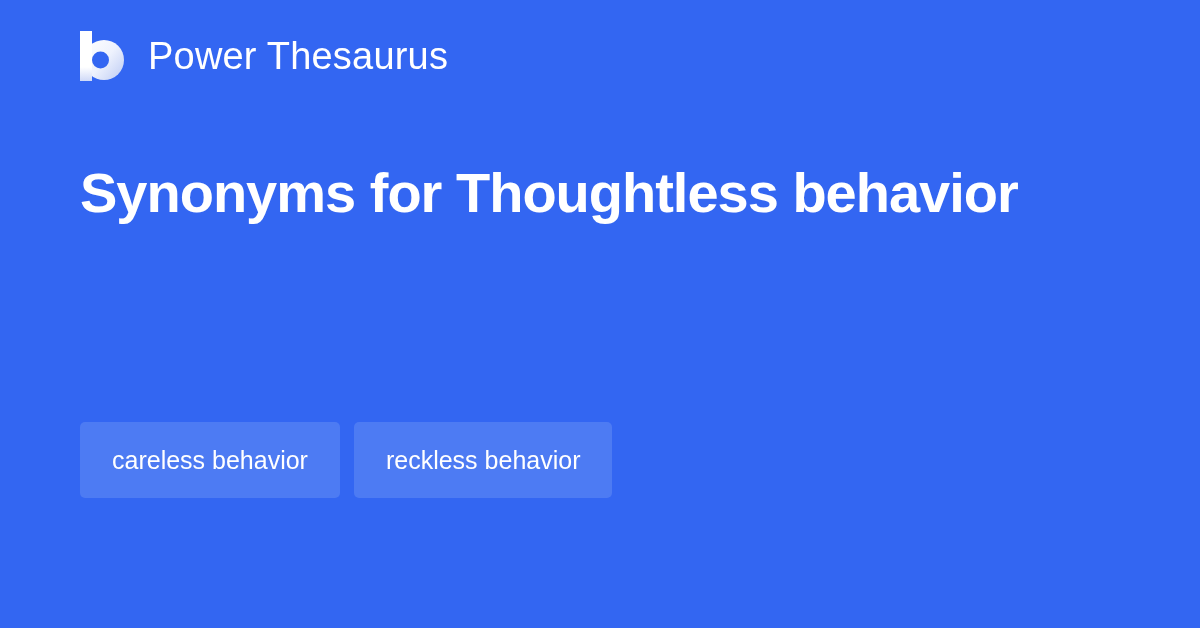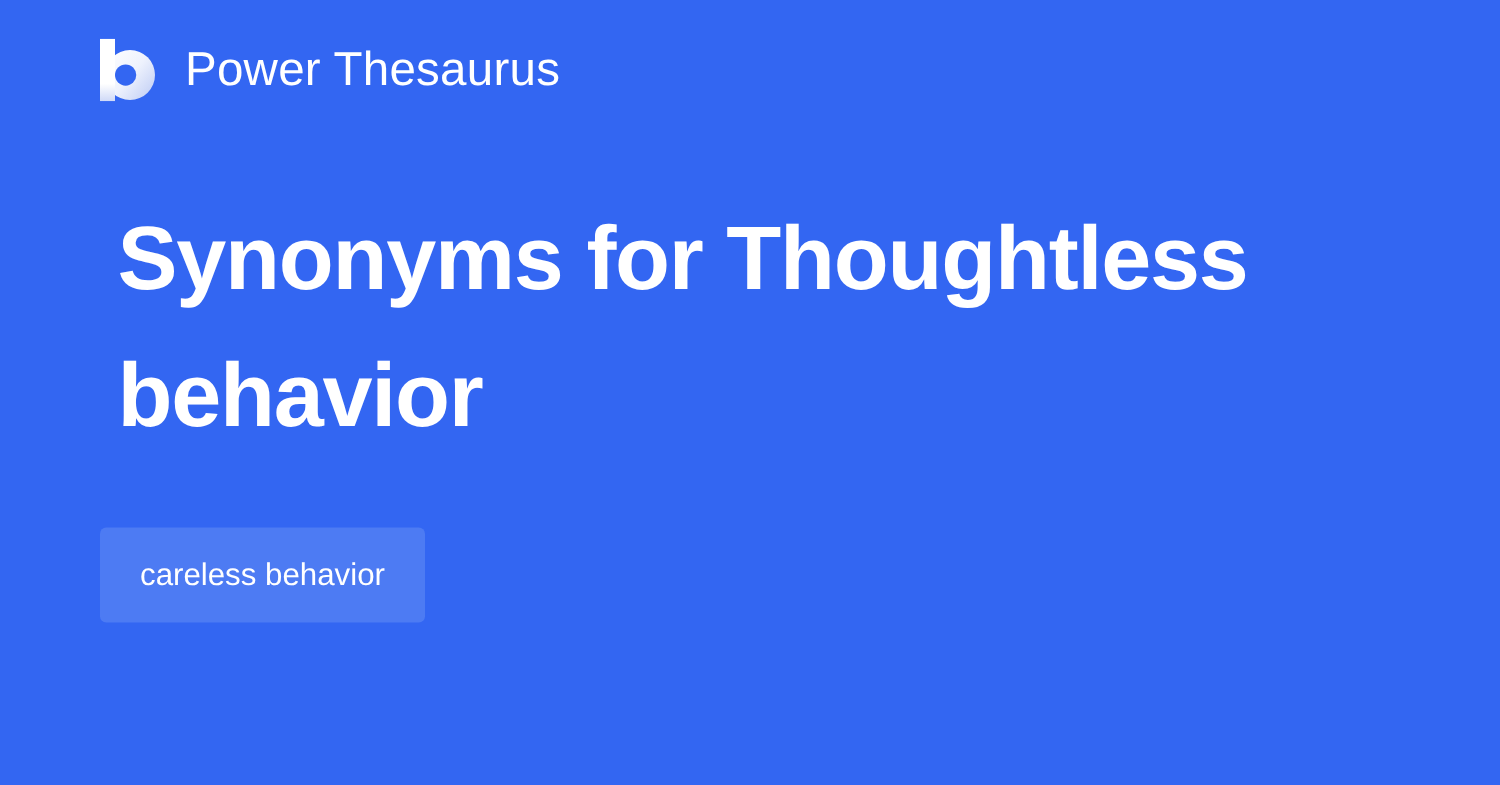--- a/index.html
+++ b/index.html
@@ -46,22 +46,22 @@
     white-space: nowrap;
     text-transform: capitalize;
   }
 
   
   .headline {
     position: absolute;
     left: 80px;
     top: 138px;
     width: 1070px;
-    margin: 14px;
-    font-size: 72px;
+    margin: 0;
+    font-size: 56px;
     font-weight: 700;
     line-height: 110px;
     letter-spacing: -1px;
     color: #ffffff;
   }
 
   
   .chips {
     position: absolute;
     left: 80px;
@@ -116,15 +116,16 @@
 
       <rect x="0" y="0" width="12" height="50" fill="url(#stemGrad)"></rect>
     </svg>
     <span class="brand-name">power thesaurus</span>
   </div>
 
   <h1 class="headline">Synonyms for Thoughtless behavior</h1>
 
   <div class="chips">
     <div class="chip">careless behavior</div>
+    <div class="chip">reckless behavior</div>
   </div>
 
 </div>
 
 </body></html>

